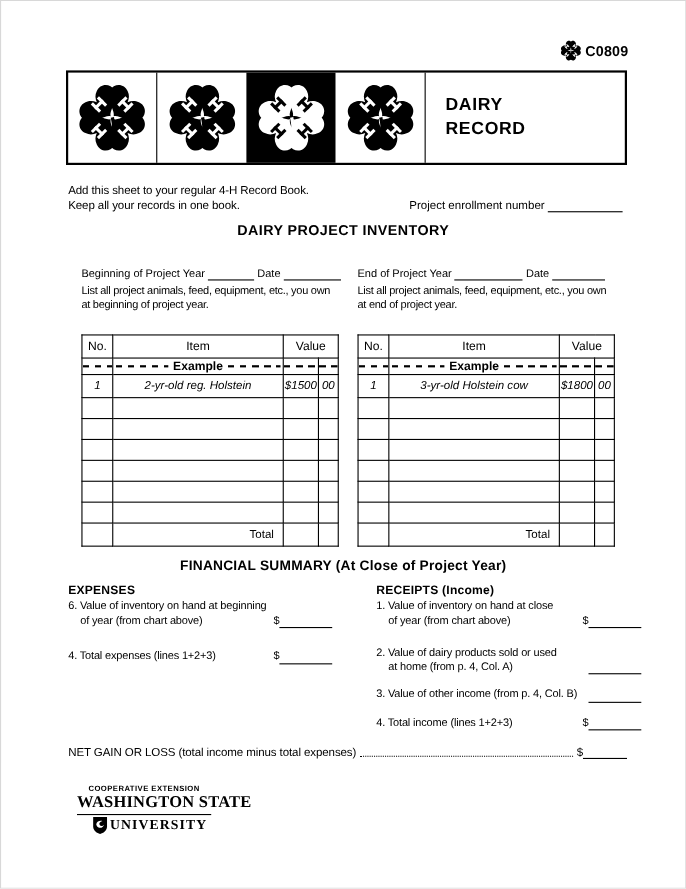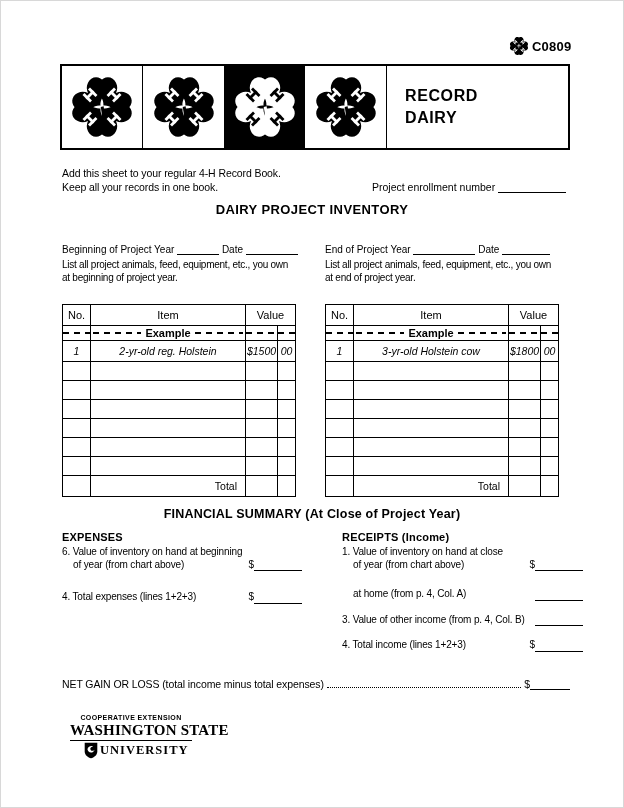--- a/index.html
+++ b/index.html
@@ -44,21 +44,21 @@
 
   
   .intro { top:167px; left:62px; font-size:10.5px; line-height:1.3; letter-spacing:-.1px; }
   .enroll { top:181px; left:372px; font-size:10.5px; white-space:nowrap; }
   .blank { display:inline-block; border-bottom:1.2px solid #000; height:11px; vertical-align:bottom; }
 
   
   .invtitle { top:202px; left:0; width:624px; text-align:center;
     font-size:13px; font-weight:bold; letter-spacing:.4px; }
   .invcol { top:244px; width:242px; font-size:10px; }
-  .invcol.l { left:62px; } .invcol.r { left:325px; }
+  .invcol.l { left:74px; } .invcol.r { left:325px; }
   .yearline { white-space:nowrap; margin-bottom:3px; }
   .desc { font-size:10px; letter-spacing:-.25px; line-height:1.3; white-space:nowrap; }
 
   table.inv { border-collapse:collapse; margin-top:20px; table-layout:fixed; width:233px;
     border:1.8px solid #000; }
   table.inv td, table.inv th { border:1px solid #000; font-weight:normal;
     font-size:10.5px; text-align:center; vertical-align:middle; padding:0; overflow:hidden; }
   table.inv th { font-size:11px; height:21px; }
   tr.exrow td { height:15px; border-bottom:1.2px solid #000; }
   .dashline { height:2px; width:100%;
@@ -156,22 +156,22 @@
       <svg class="clover" viewBox="0 0 100 100">
           <use href="#clover4h"></use>
         </svg>
     </div>
     <div class="hcell">
       <svg class="clover" viewBox="0 0 100 100">
           <use href="#clover4h"></use>
         </svg>
     </div>
     <div class="htitle">
+      <div>DAIRY</div>
       <div>RECORD</div>
-      <div>DAIRY</div>
     </div>
   </div>
 
   <div class="abs intro">
     <div>Add this sheet to your regular 4-H Record Book.</div>
     <div>Keep all your records in one book.</div>
   </div>
   <div class="abs enroll">
     <span>Project enrollment number</span>
     <span class="blank" style="width:68px"></span>
@@ -383,20 +383,21 @@
   <div class="abs fincol r">
     <div class="finhead">RECEIPTS (Income)</div>
     <div class="fin-item">
       <div>1. Value of inventory on hand at close</div>
       <div class="fin-line2">
         <span>of year (from chart above)</span>
         <span class="money"><span>$</span><span class="blank w48"></span></span>
       </div>
     </div>
     <div class="fin-item mt17">
+      <div>2. Value of dairy products sold or used</div>
       <div class="fin-line2">
         <span>at home (from p. 4, Col. A)</span>
         <span class="money"><span></span><span class="blank w48"></span></span>
       </div>
     </div>
     <div class="fin-item fin-row mt13">
       <span>3. Value of other income (from p. 4, Col. B)</span>
       <span class="money"><span></span><span class="blank w48"></span></span>
     </div>
     <div class="fin-item fin-row mt13">

